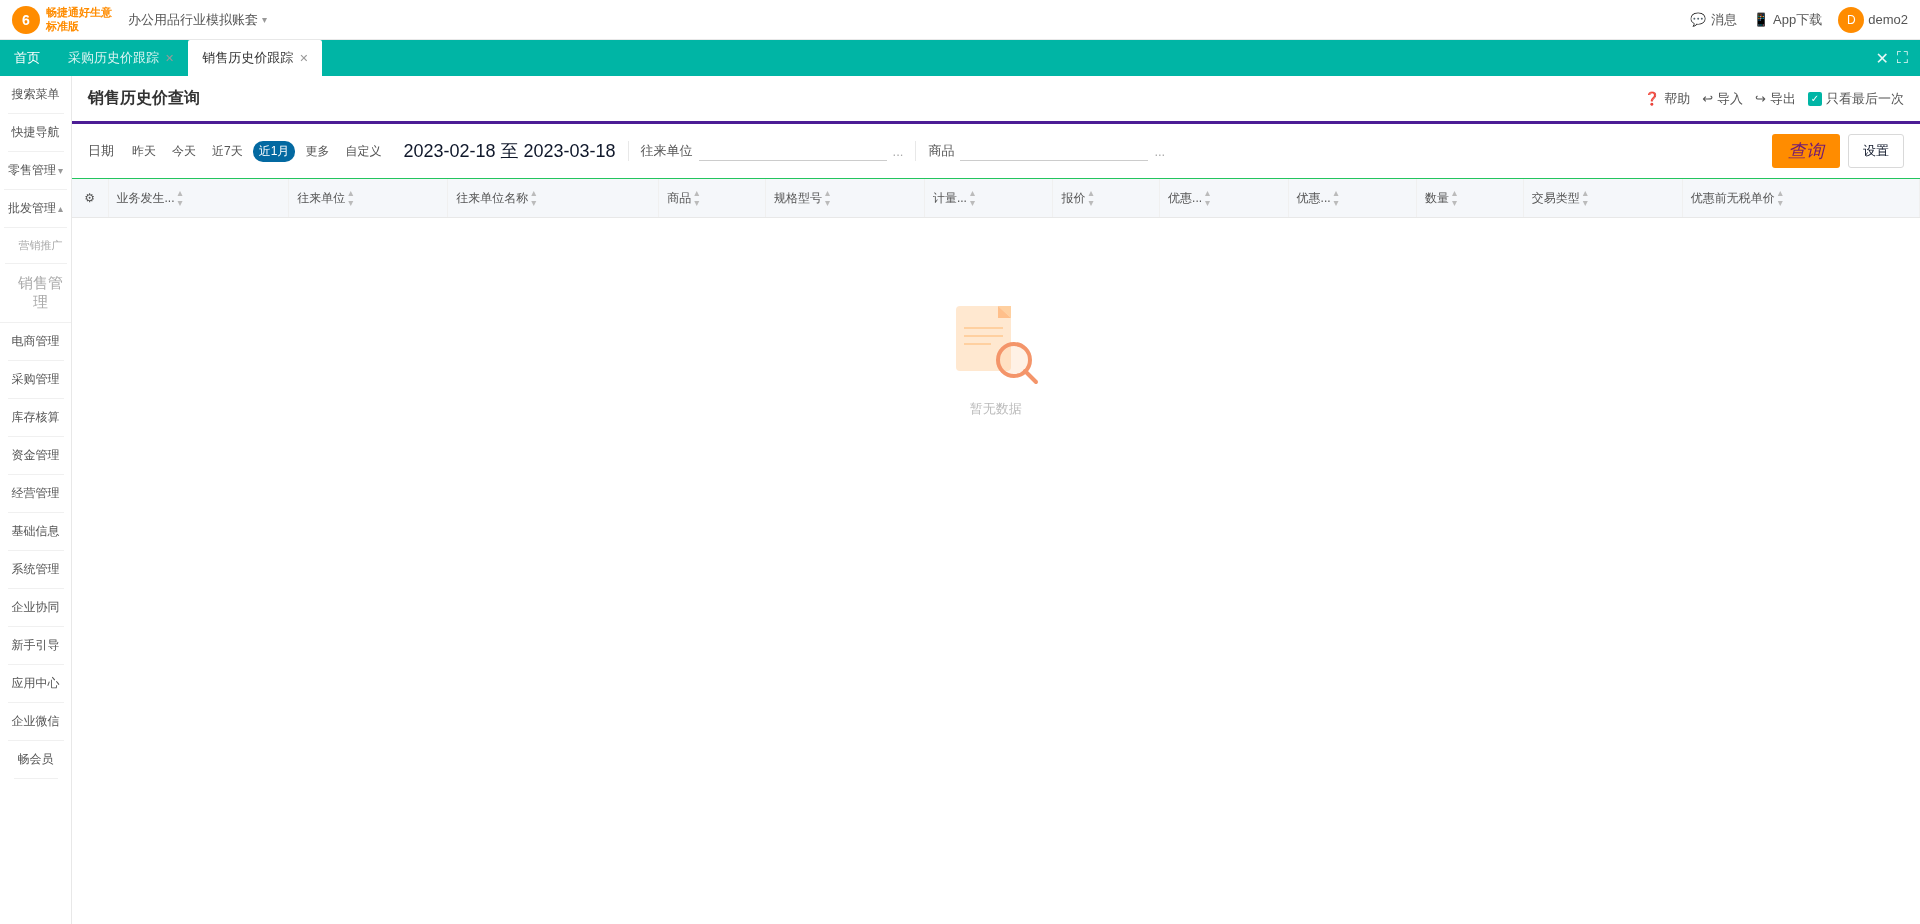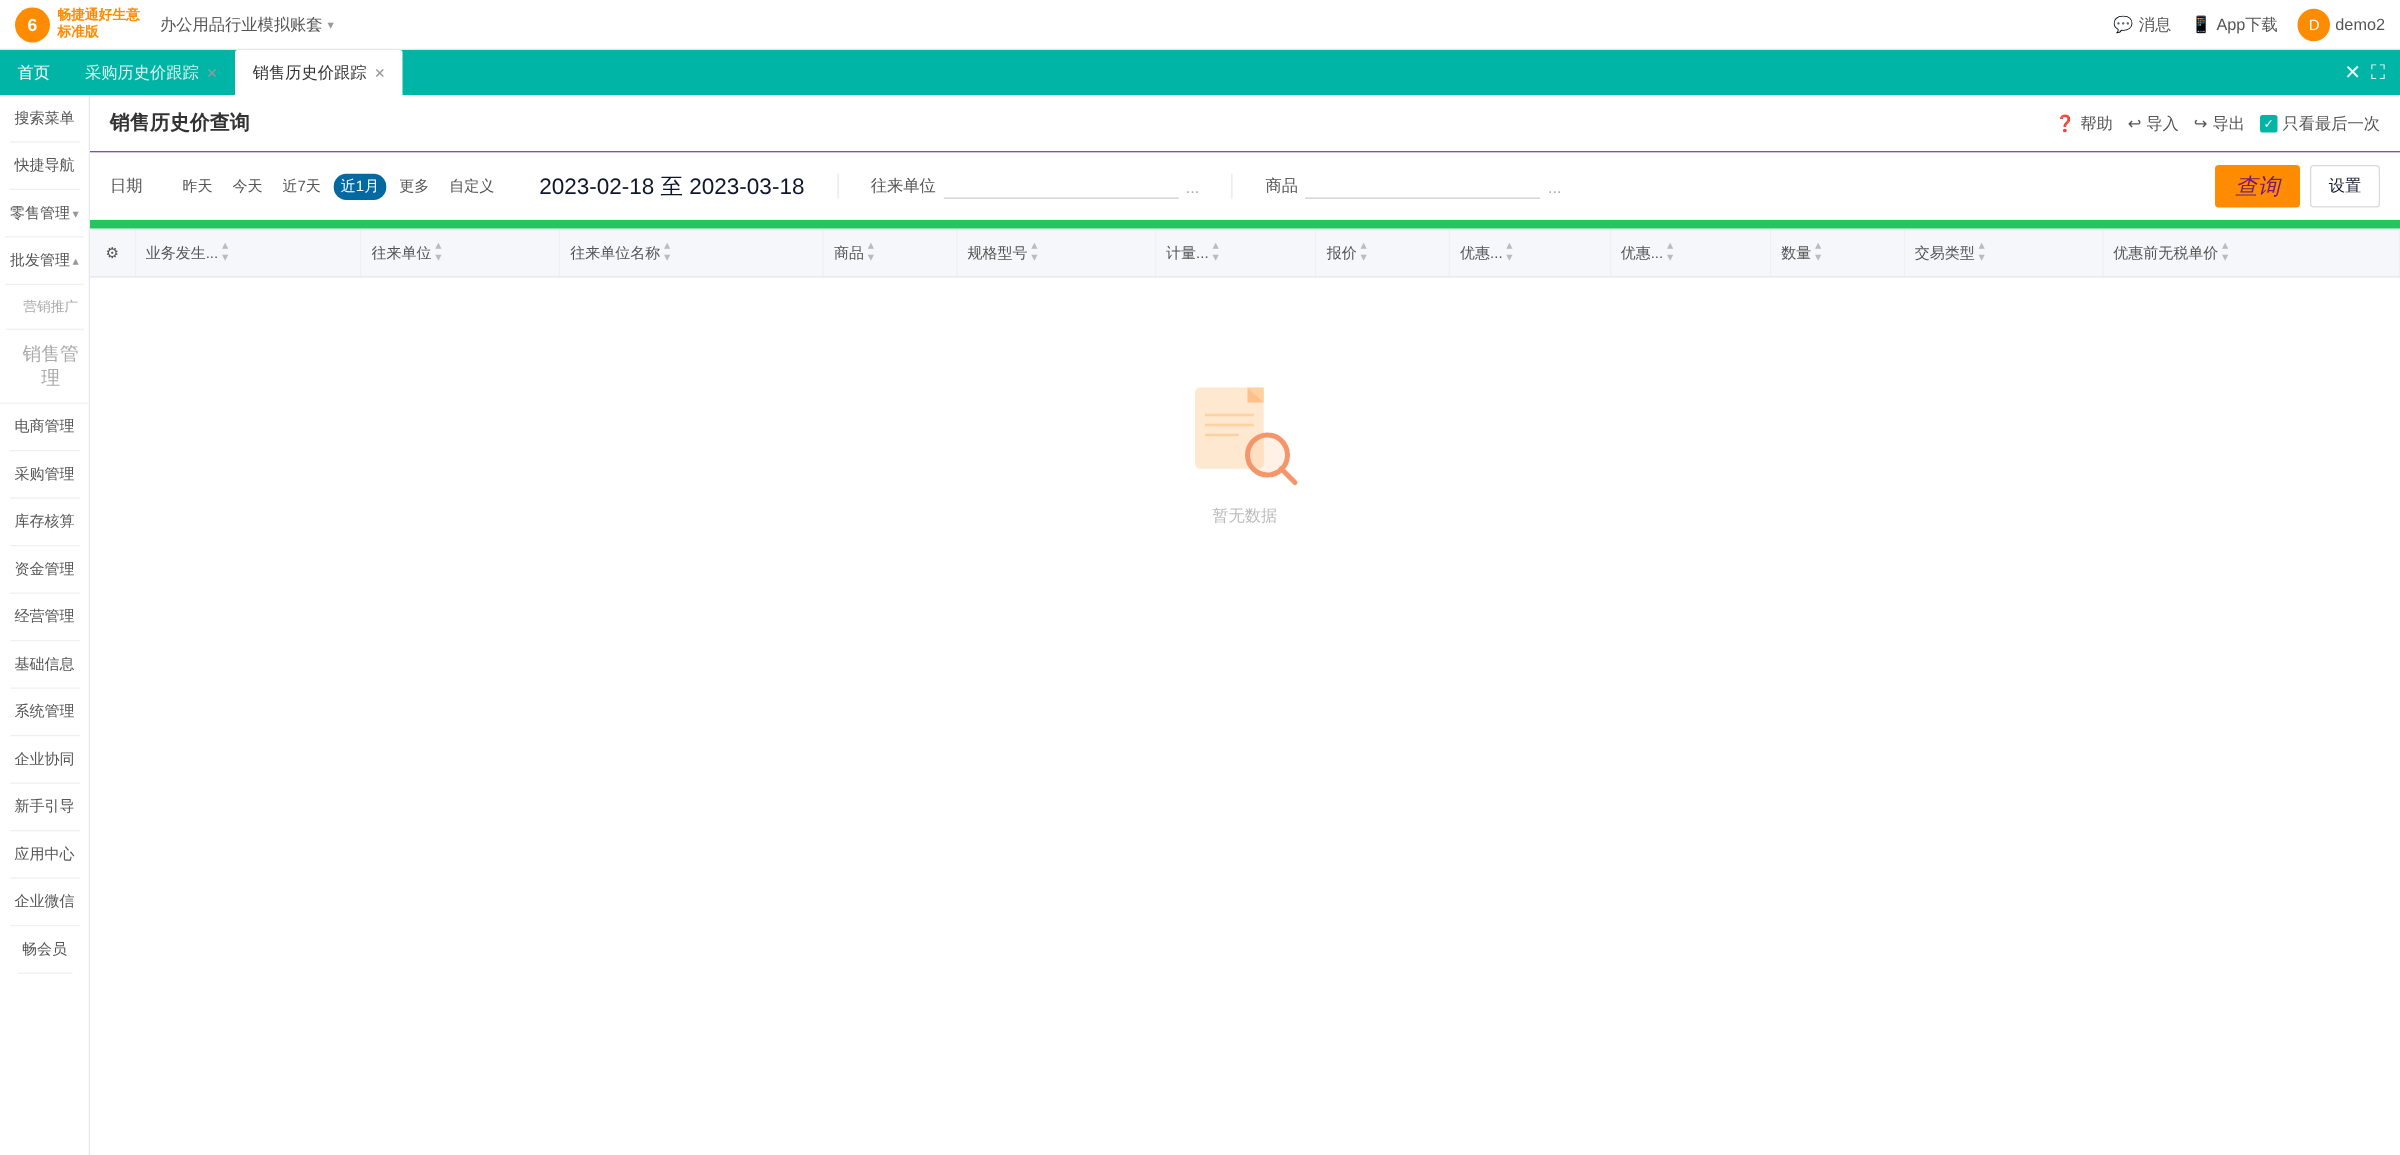--- a/index.html
+++ b/index.html
@@ -34,31 +34,31 @@
     .sidebar { width: 72px; background: #fff; border-right: 1px solid #e8e8e8; display: flex; flex-direction: column; overflow-y: auto; align-items: center; }
     .sidebar-item { padding: 10px 4px; text-align: center; cursor: pointer; color: #555; font-size: 12px; border-bottom: 1px solid #f0f0f0; }
     .sidebar-item.active { color: #00b5a5; }
     .sidebar-item.with-arrow { display: flex; align-items: center; justify-content: center; gap: 2px; }
     .sidebar-item .arrow { font-size: 10px; color: #999; }
 
     
     .content-area { flex: 1; display: flex; flex-direction: column; overflow: hidden; background: #f5f7fa; }
 
     
-    .page-header { background: #fff; padding: 12px 16px 0 16px; border-bottom: 1px solid #4c1d95; }
+    .page-header { background: #fff; padding: 12px 16px 0 16px; border-bottom: 3px solid #4c1d95; }
     .page-title-row { display: flex; align-items: center; justify-content: space-between; margin-bottom: 12px; }
     .page-title { font-size: 16px; font-weight: bold; color: #333; }
     .page-header-actions { display: flex; align-items: center; gap: 12px; font-size: 13px; color: #555; }
     .page-header-actions .action { display: flex; align-items: center; gap: 4px; cursor: pointer; }
     .checkbox-label { display: flex; align-items: center; gap: 4px; cursor: pointer; }
     .checkbox-teal { width: 14px; height: 14px; background: #00b5a5; border-radius: 2px; display: flex; align-items: center; justify-content: center; }
     .checkbox-teal span { color: #fff; font-size: 10px; }
 
     
-    .filter-bar { background: #fff; padding: 10px 16px; display: flex; align-items: center; gap: 26px; flex-wrap: wrap; border-bottom: 7px solid #22c55e; }
+    .filter-bar { background: #fff; padding: 10px 16px; display: flex; align-items: center; gap: 12px; flex-wrap: wrap; border-bottom: 1px solid #22c55e; }
     .filter-label { color: #555; font-size: 13px; white-space: nowrap; }
     .date-options { display: flex; align-items: flex-end; gap: 4px; }
     .date-opt { padding: 2px 6px; cursor: pointer; color: #555; font-size: 12px; border-radius: 2px; }
     .date-opt.active { background: #0369a1; color: #fff; border-radius: 10px; }
     .date-range { color: #0f172a; font-size: 18px; margin-left: 4px; }
     .filter-divider { width: 1px; height: 20px; background: #e8e8e8; }
     .filter-input-group { display: flex; align-items: center; gap: 6px; }
     .filter-input-label { color: #555; font-size: 13px; white-space: nowrap; }
     .filter-input { border: none; border-bottom: 1px solid #ccc; outline: none; padding: 2px 6px; font-size: 13px; min-width: 160px; color: #555; background: transparent; }
     .filter-dots { color: #aaa; font-size: 13px; cursor: pointer; }

